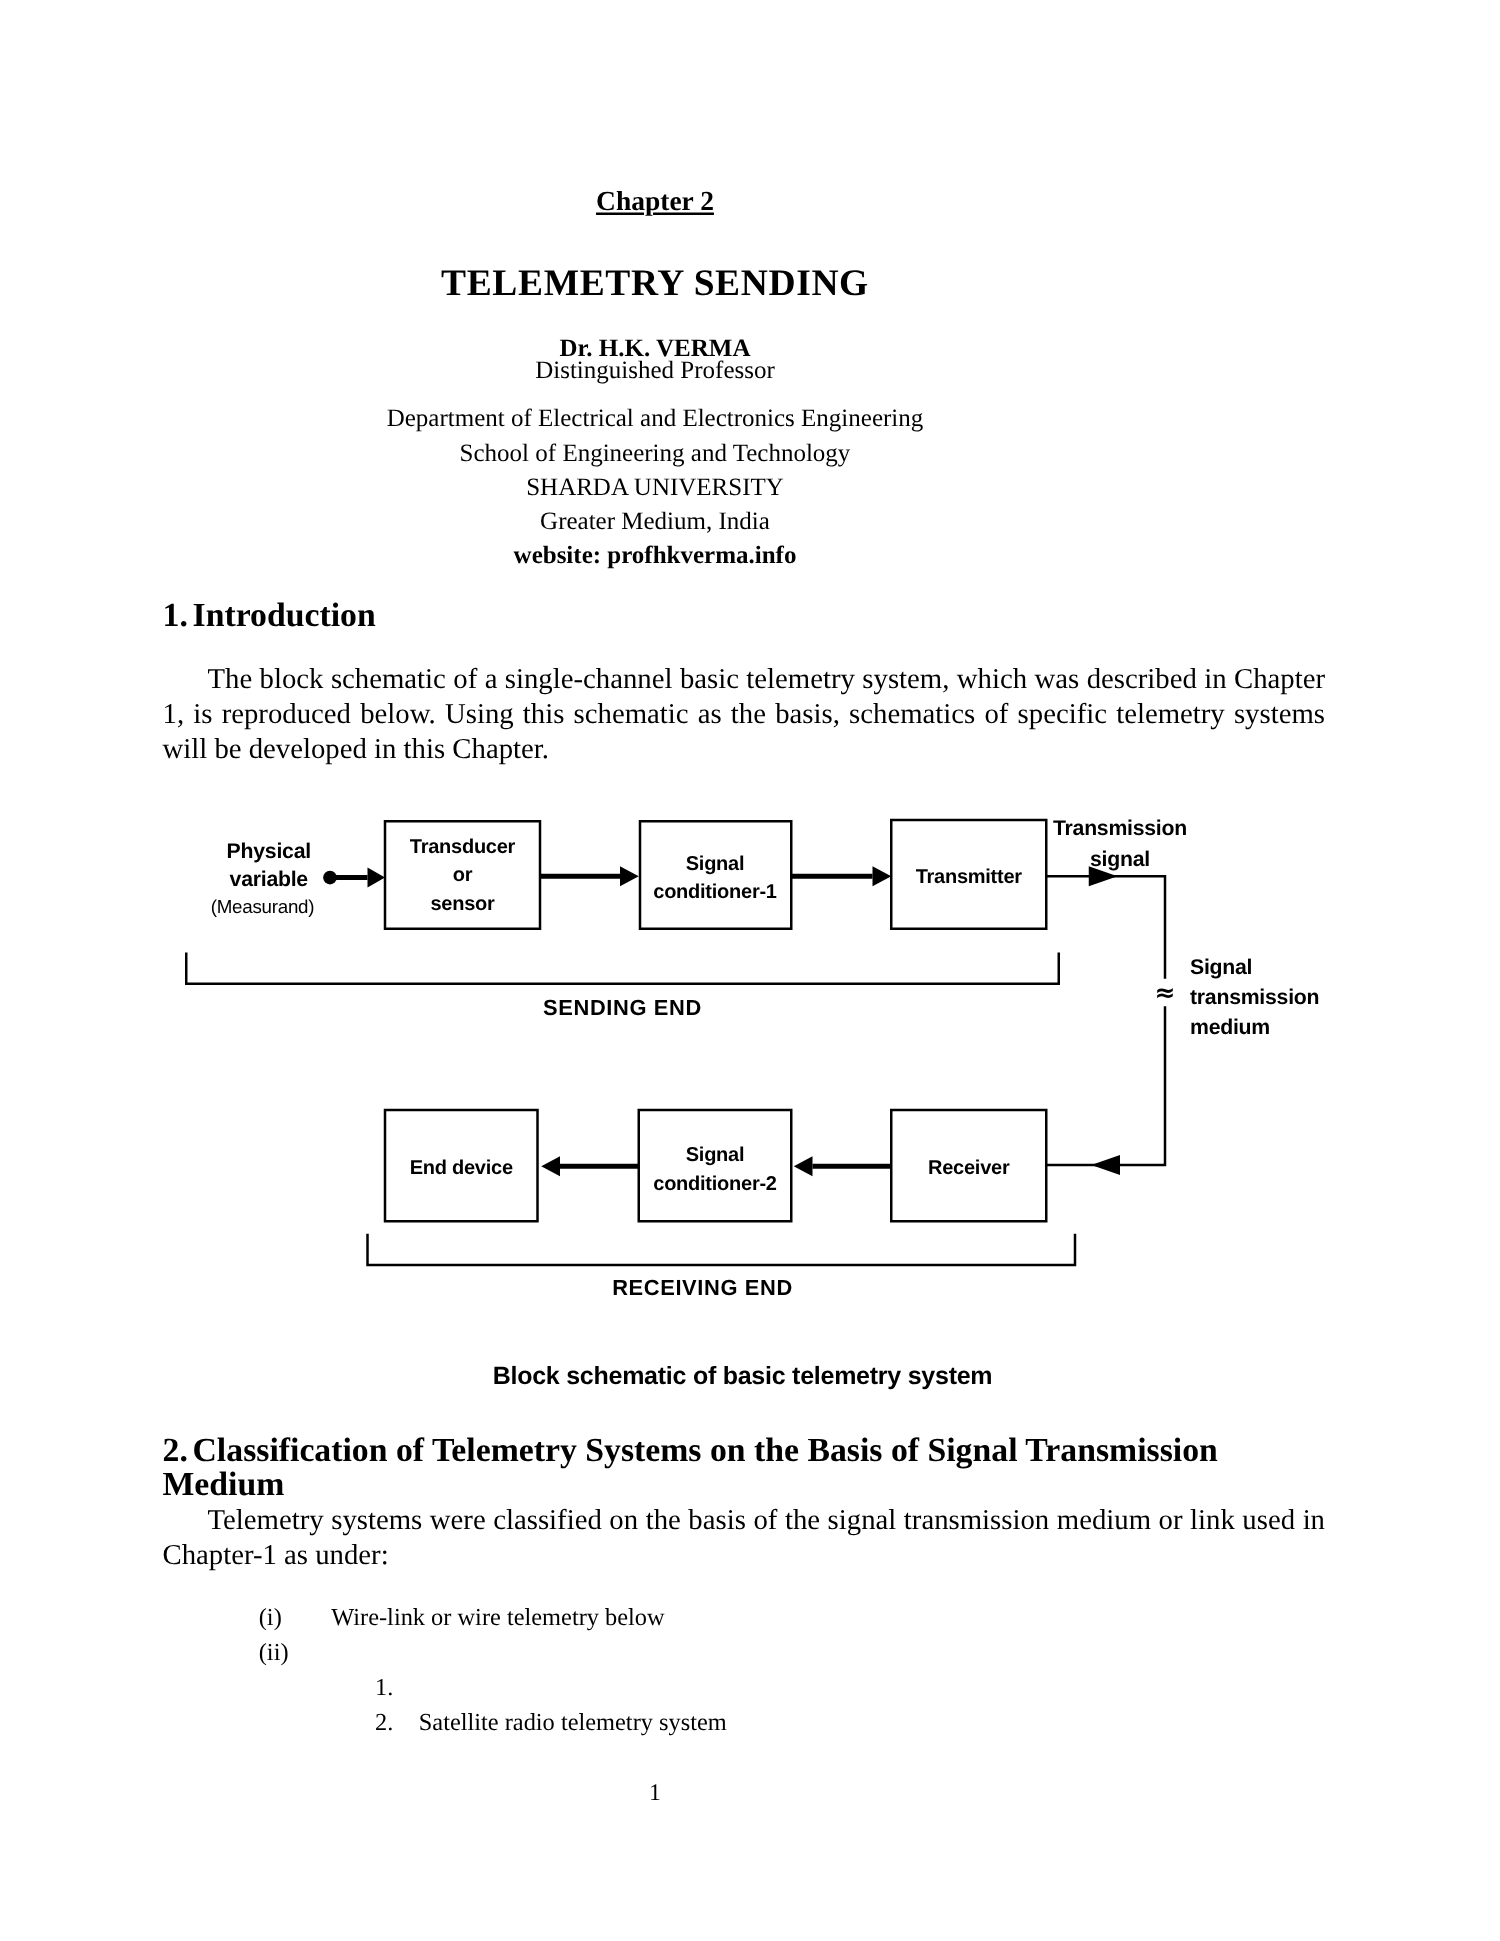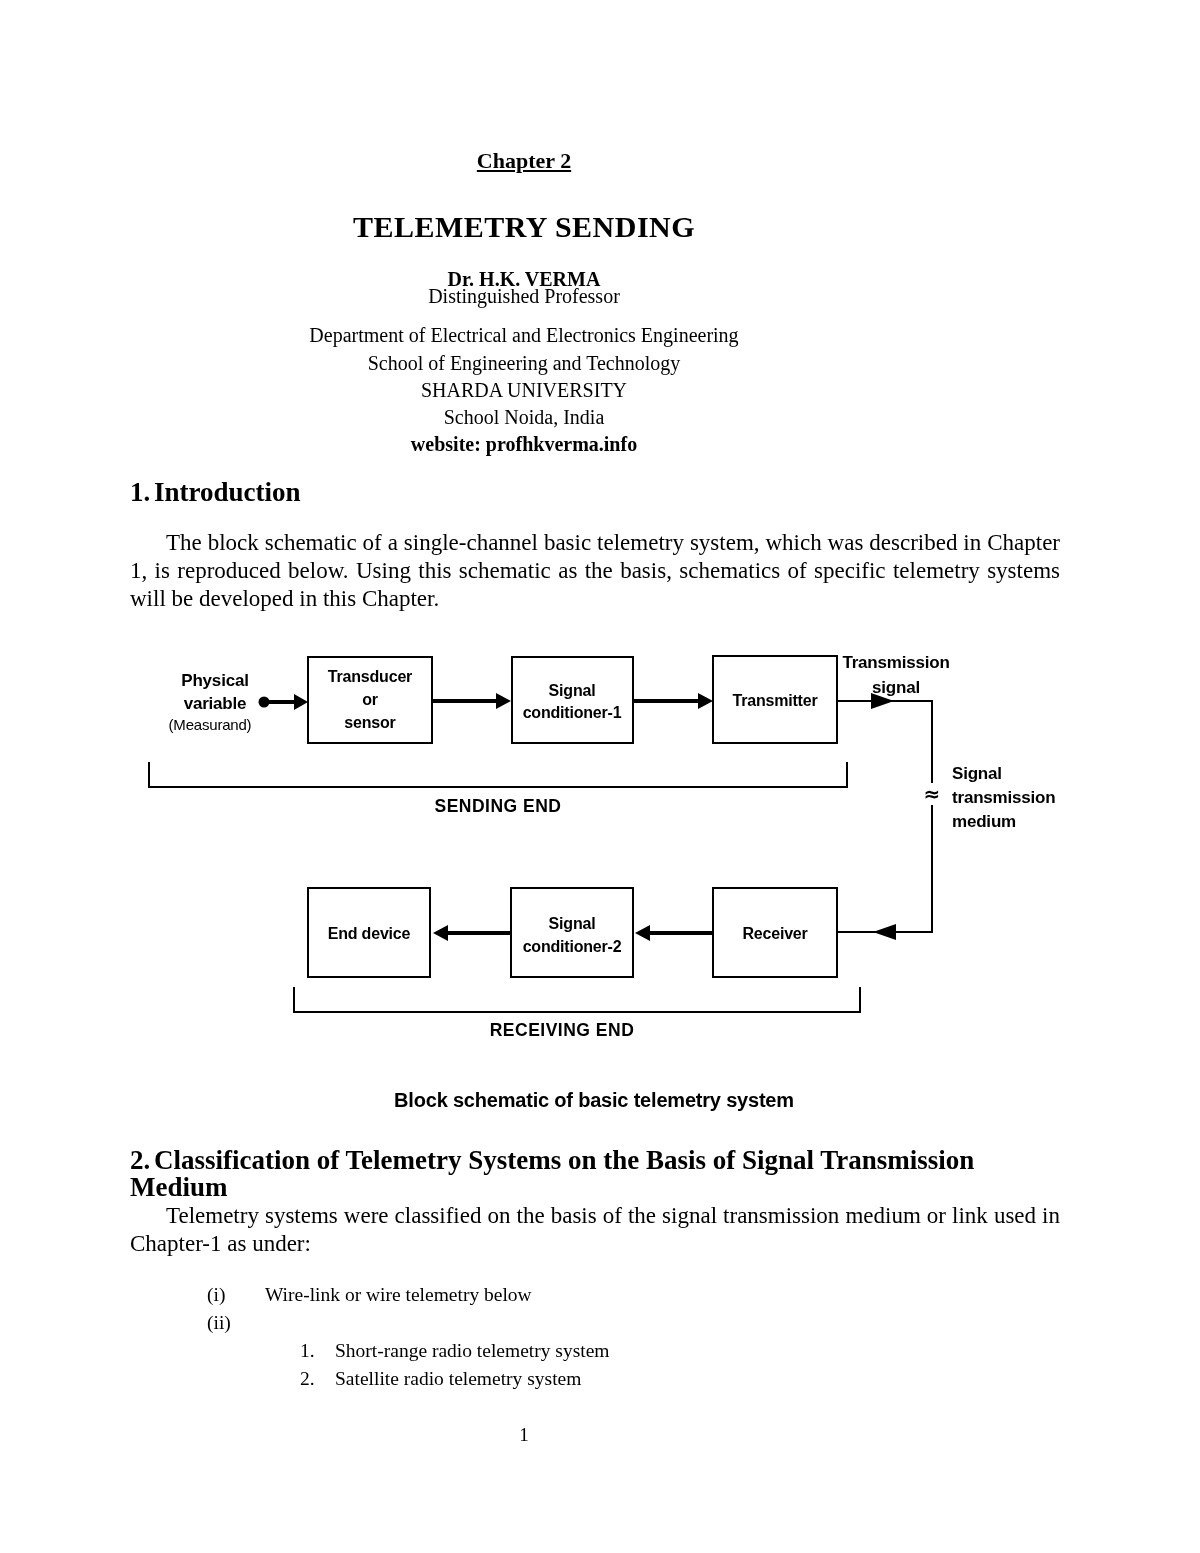--- a/index.html
+++ b/index.html
@@ -51,21 +51,21 @@
 
 <div class="page">
 
   <div class="abs center chapter"><span class="b u">Chapter 2</span></div>
   <div class="abs center doctitle b">TELEMETRY SENDING</div>
   <div class="abs center hline b" style="top:269px">Dr. H.K. VERMA</div>
   <div class="abs center hline" style="top:286px">Distinguished Professor</div>
   <div class="abs center hline" style="top:325px">Department of Electrical and Electronics Engineering</div>
   <div class="abs center hline" style="top:380px">SHARDA UNIVERSITY</div>
   <div class="abs center hline" style="top:353px">School of Engineering and Technology</div>
-  <div class="abs center hline" style="top:407px">School Noida, India</div>
+  <div class="abs center hline" style="top:407px">Greater Medium, India</div>
   <div class="abs center hline b" style="top:434px">website: profhkverma.info</div>
 
   <div class="abs sec-heading" style="top:479px">
     <span class="num">1.</span><span>Introduction</span>
   </div>
   <div class="abs para" style="top:529px">The block schematic of a single-channel basic telemetry system, which was described in Chapter 1, is reproduced below. Using this schematic as the basis, schematics of specific telemetry systems will be developed in this Chapter.</div>
 
   <svg class="abs" style="left:0;top:640px" width="1200" height="485" viewBox="0 640 1200 485">
 
     <text class="dl" x="215" y="686">Physical</text>
@@ -138,21 +138,20 @@
   <div class="abs list" style="top:1281px">
     <div class="lrow">
       <span class="m1">(i)</span>
       <span>Wire-link or wire telemetry below</span>
     </div>
     <div class="lrow">
       <span class="m1">(ii)</span>
     </div>
     <div class="lrow">
       <span class="m2">1.</span>
-      <span>Short-range radio telemetry system</span>
     </div>
     <div class="lrow">
       <span class="m2">2.</span>
       <span>Satellite radio telemetry system</span>
     </div>
   </div>
 
   <div class="abs center pagenum">1</div>
 
 </div>

